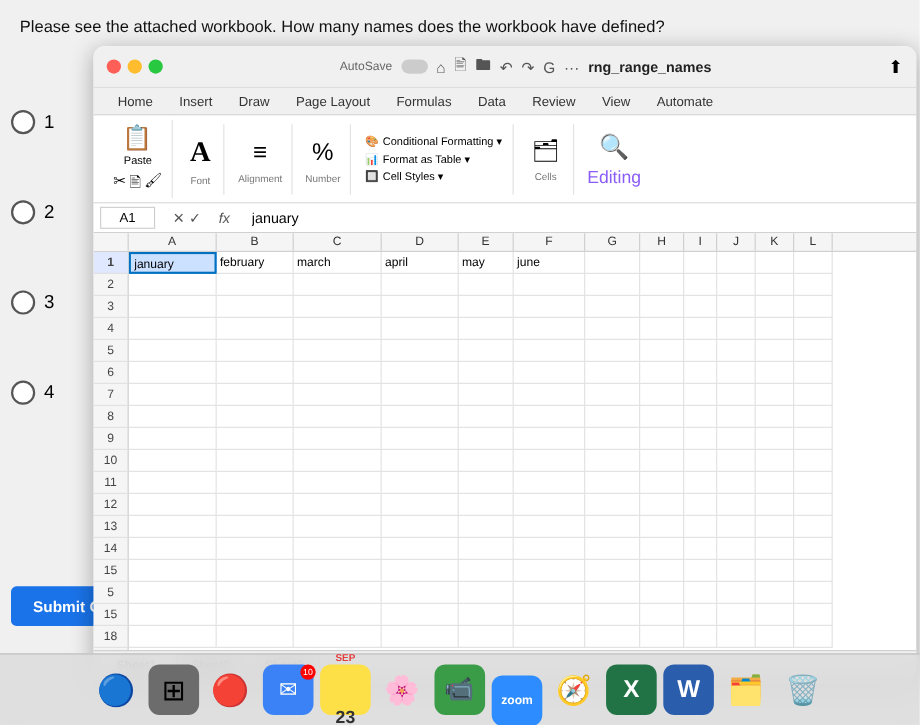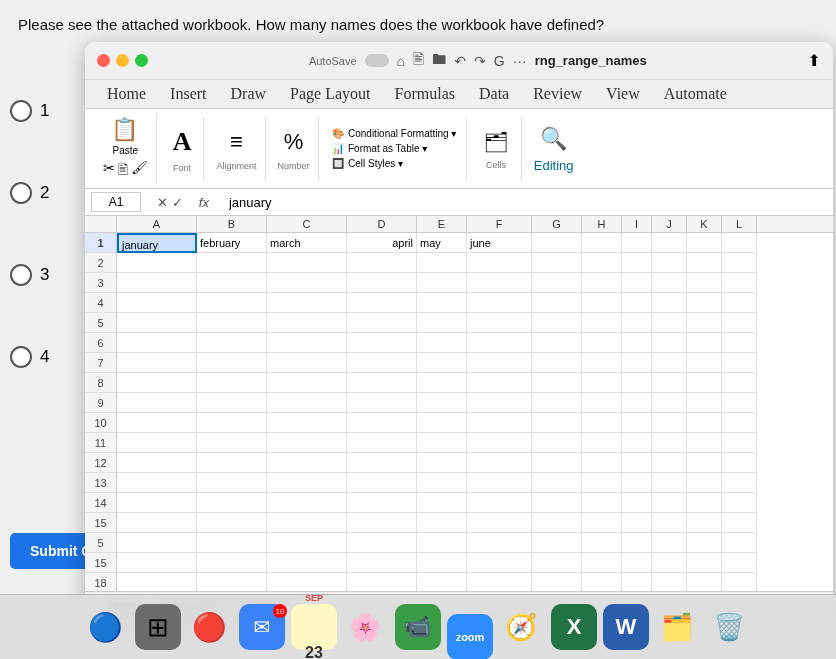--- a/index.html
+++ b/index.html
@@ -106,24 +106,23 @@
     
     .ribbon-tabs {
       background: #f0f0f0;
       display: flex;
       padding: 0 10px;
       border-bottom: 1px solid #ccc;
       flex-shrink: 0;
     }
     .ribbon-tab {
       padding: 5px 12px;
-      font-size: 16px;
+      font-size: 12px;
       color: #333;
       cursor: pointer;
-      font-family: Liberation Serif, serif;
     }
 
     
     .ribbon-toolbar {
       background: white;
       display: flex;
       align-items: center;
       padding: 4px 10px;
       gap: 4px;
       border-bottom: 1px solid #ccc;
@@ -300,21 +299,21 @@
       white-space: nowrap;
       line-height: 18px;
     }
     .grid-cell.selected {
       background: #cce0ff;
       border: 2px solid #0070c0;
     }
     .cell-a { width: 80px; min-width: 80px; }
     .cell-b { width: 70px; min-width: 70px; }
     .cell-c { width: 80px; min-width: 80px; }
-    .cell-d { width: 70px; min-width: 70px; text-align: right; }
+    .cell-d { width: 70px; min-width: 70px; }
     .cell-e { width: 50px; min-width: 50px; }
     .cell-f { width: 65px; min-width: 65px; }
     .cell-g { width: 50px; min-width: 50px; }
     .cell-h { width: 40px; min-width: 40px; }
     .cell-i { width: 30px; min-width: 30px; }
     .cell-j { width: 35px; min-width: 35px; }
     .cell-k { width: 35px; min-width: 35px; }
     .cell-l { width: 35px; min-width: 35px; }
 
     
@@ -400,22 +399,22 @@
       color: white;
       border: none;
       padding: 10px 20px;
       border-radius: 5px;
       font-size: 14px;
       font-weight: 600;
       cursor: pointer;
     }
 
     .editing-label {
-      font-size: 13px;
-      color: #0369a1;
+      font-size: 16px;
+      color: #8b5cf6;
       margin-top: 2px;
     }
   </style>
 </head>
 <body>
 
 <div class="question-area">
   <span>Please see the attached workbook. How many names does the workbook have defined?</span>
 </div>
 
@@ -860,21 +859,21 @@
 </div>
 
 <div class="dock">
   <div class="dock-icon" style="font-size:28px;">🔵</div>
   <div class="dock-icon" style="font-size:26px; background:#6c6c6c; border-radius:10px;">⊞</div>
   <div class="dock-icon" style="font-size:28px;">🔴</div>
   <div class="dock-icon" style="background:#3b82f6;border-radius:10px;color:white;font-size:20px;">
     ✉
     <div class="badge">10</div>
   </div>
-  <div class="dock-icon" style="background:#fef9c3;border-radius:10px;flex-direction:column;font-size:10px;color:#e53e3e;font-weight:bold;">
+  <div class="dock-icon" style="background:#fde047;border-radius:10px;flex-direction:column;font-size:10px;color:#e53e3e;font-weight:bold;">
     <span style="font-size:9px;color:#e53e3e;font-weight:700;text-transform:uppercase;">SEP</span>
     <span style="font-size:16px;color:#333;font-weight:bold;line-height:1.1;margin-top:41px;">23</span>
   </div>
   <div class="dock-icon" style="font-size:26px;">🌸</div>
   <div class="dock-icon" style="background:#3a9c47;border-radius:10px;font-size:22px;">📹</div>
   <div class="dock-icon" style="background:#2d8cff;border-radius:10px;color:white;font-size:11px;font-weight:bold;flex-direction:column;margin-top:20px;">
     <span>zoom</span>
   </div>
   <div class="dock-icon" style="font-size:26px;">🧭</div>
   <div class="dock-icon" style="background:#217346;border-radius:10px;color:white;font-size:22px;font-weight:bold;">X</div>

